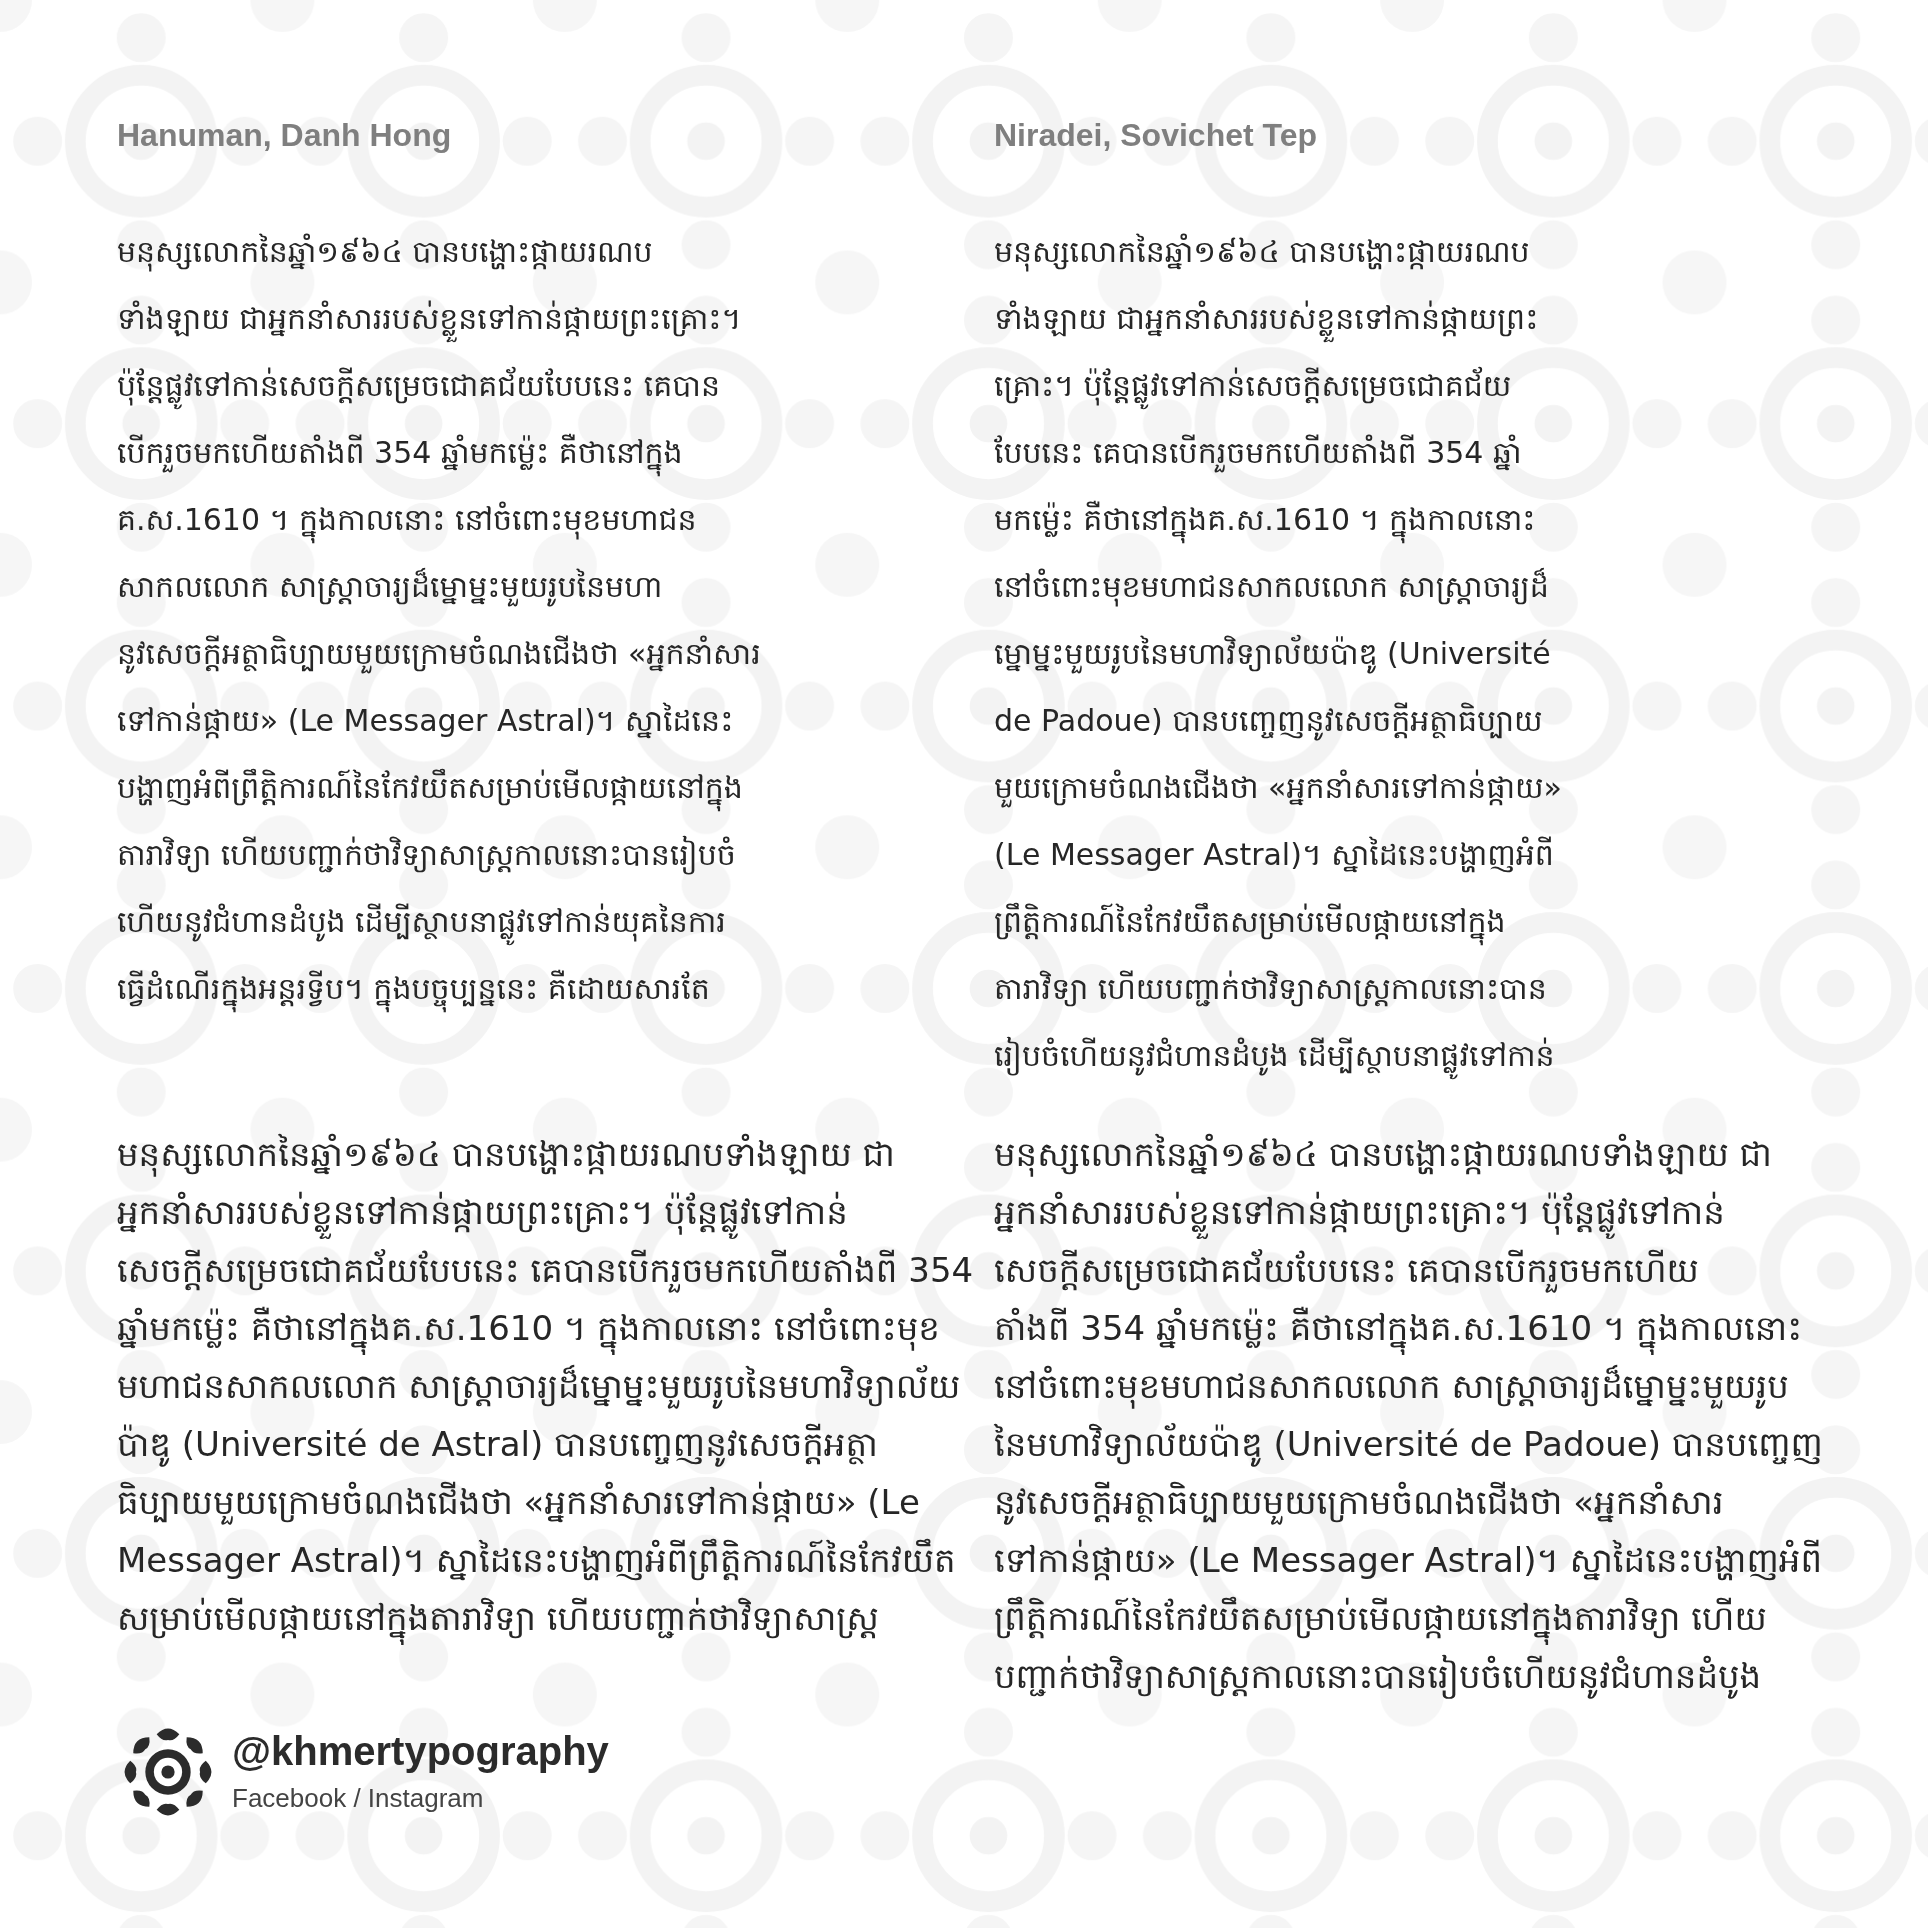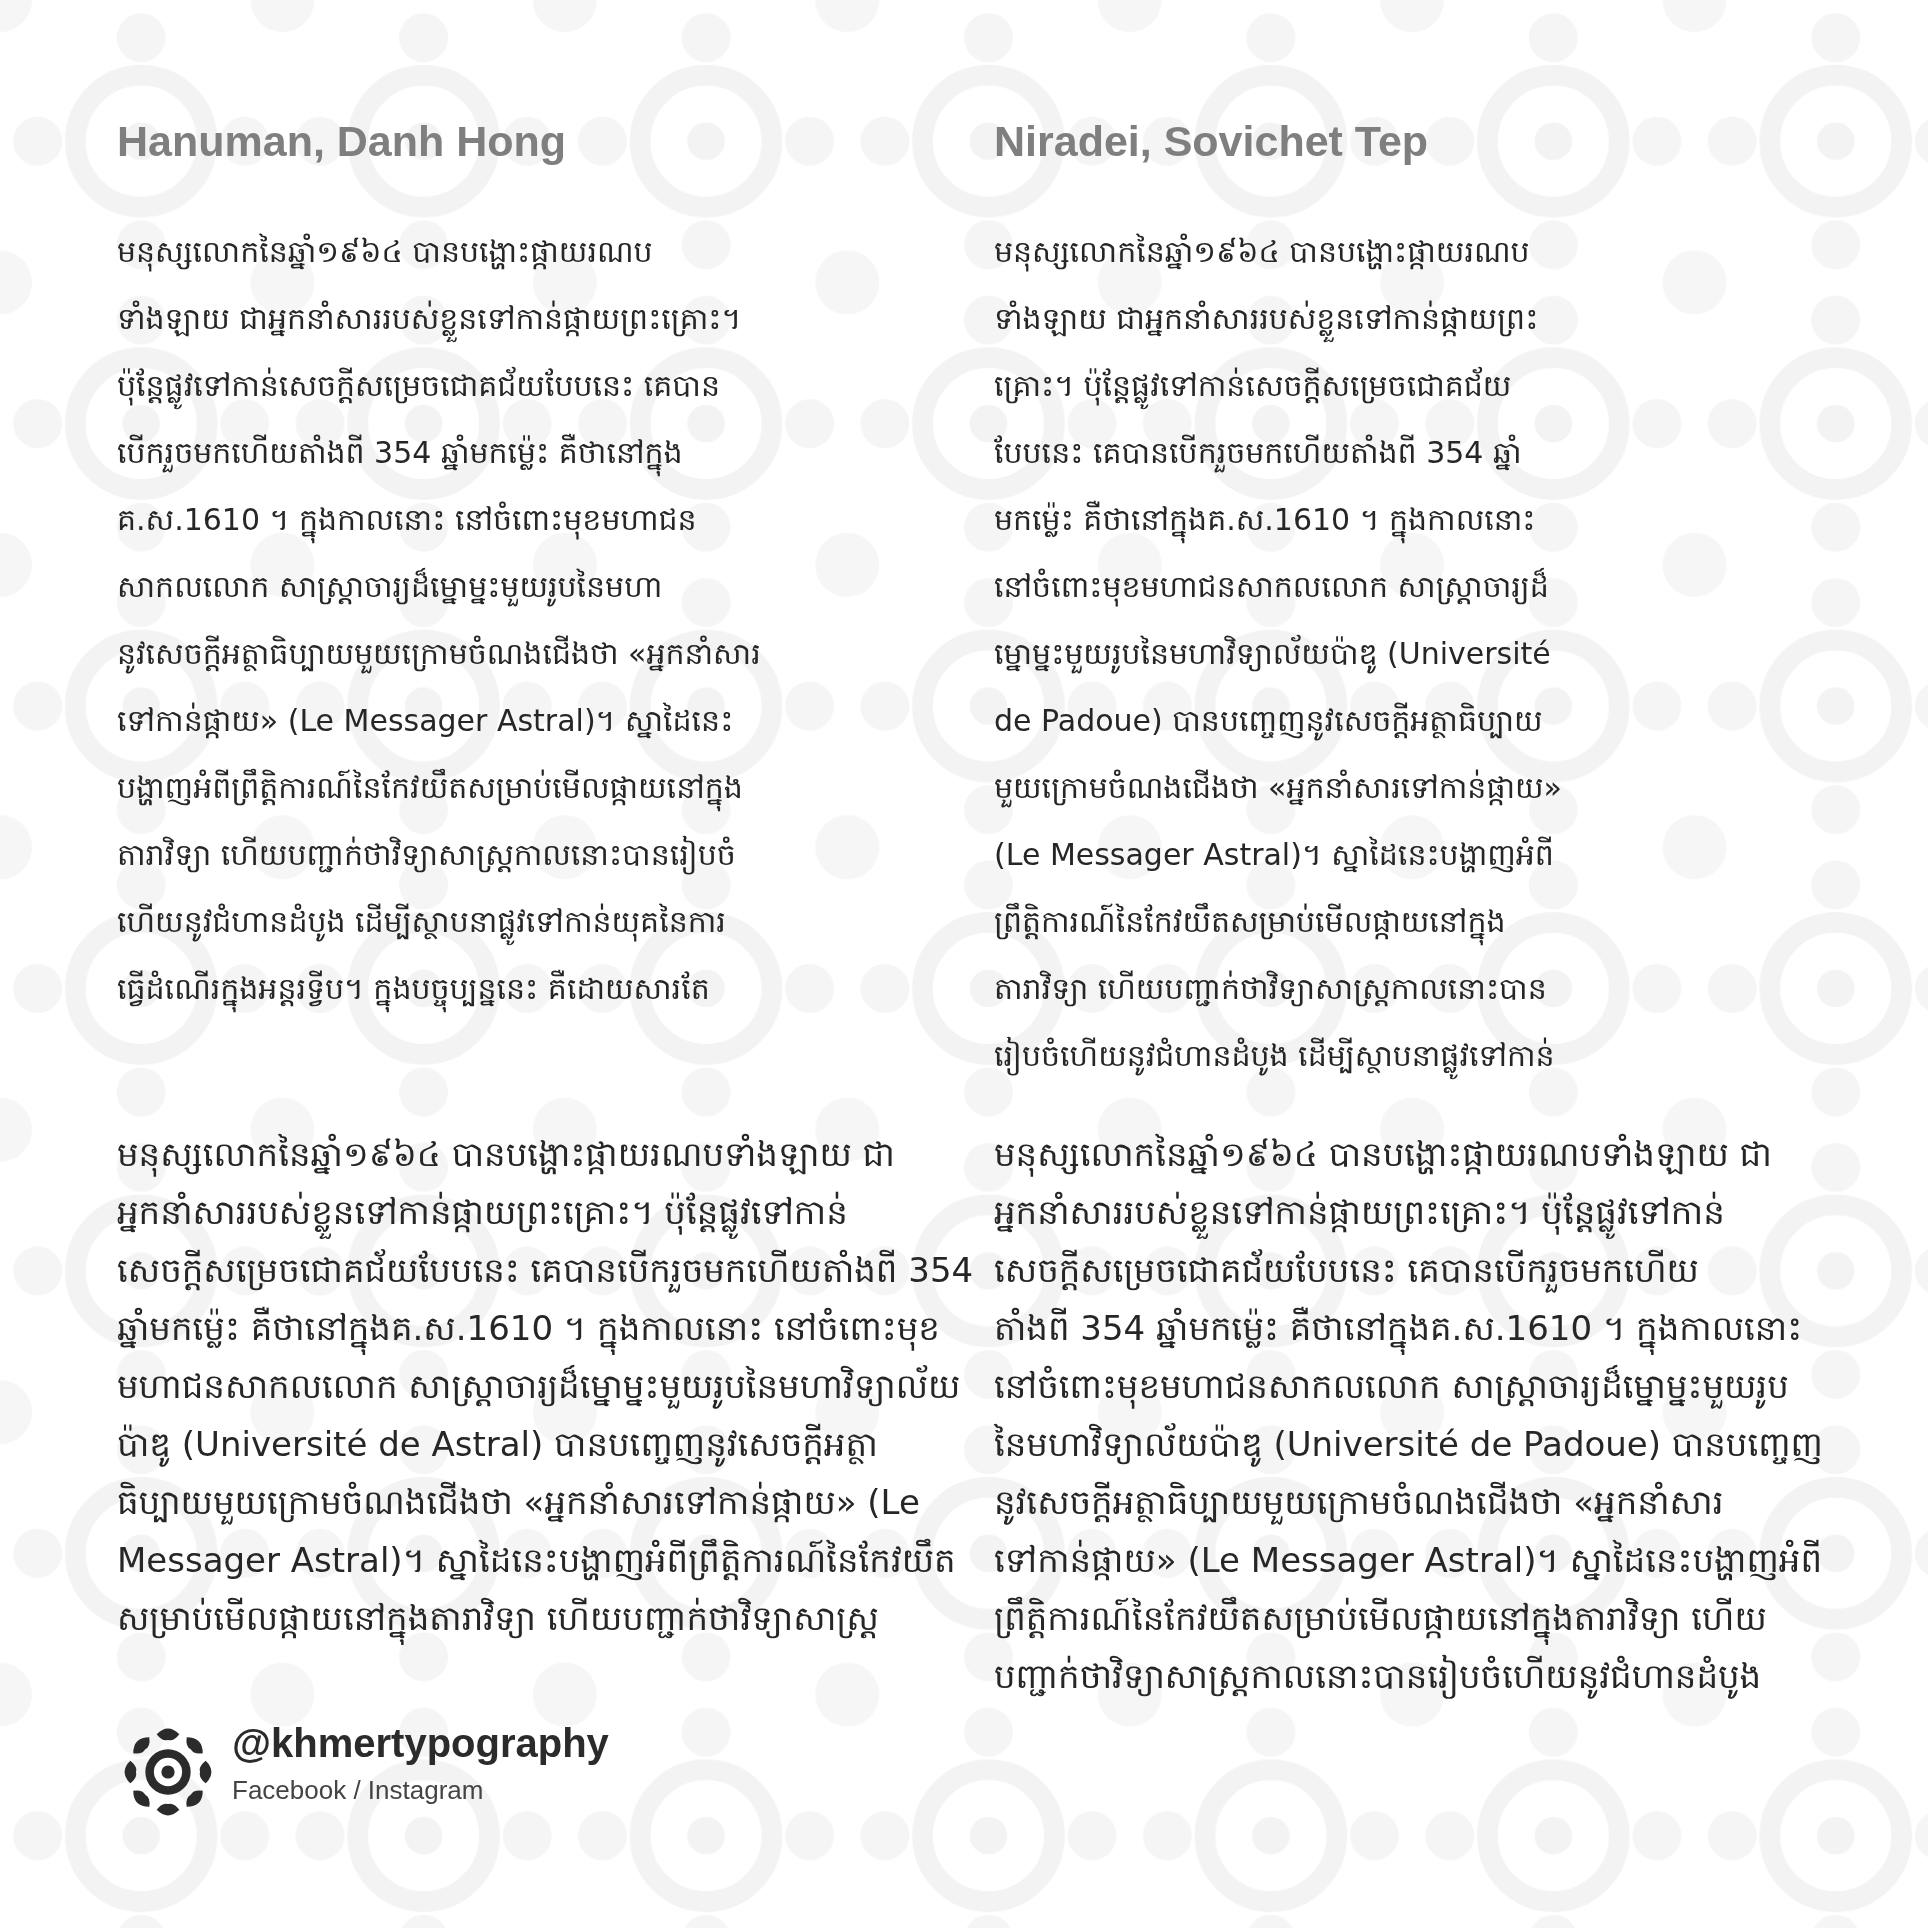--- a/index.html
+++ b/index.html
@@ -14,35 +14,35 @@
     position: absolute; inset: 0; z-index: 0;
   }
   .col {
     position: absolute; top: 0; z-index: 1;
   }
   .col.left { left: 117px; width: 829px; }
   .col.right { left: 994px; width: 829px; }
   .font-name {
     position: absolute; top: 117px; left: 0;
     font-family: "Liberation Sans", sans-serif;
-    font-weight: bold; font-size: 43px; color: #7f7f7f;
+    font-weight: bold; font-size: 32px; color: #7f7f7f;
     white-space: nowrap;
   }
   .large-block {
     position: absolute; top: 218px; left: 0; width: 847px;
     font-size: 30px; line-height: 67px; color: #262626;
   }
   .small-block {
     position: absolute; top: 1125px; left: 0; width: 847px;
     font-size: 34px; line-height: 58px; color: #262626;
   }
   .line { white-space: nowrap; display: block; }
   .footer {
     position: absolute; left: 117px; top: 1721px; z-index: 1;
-    display: flex; align-items: flex-start;
+    display: flex; align-items: flex-end;
   }
   .logo { width: 102px; height: 102px; margin-right: 13px; }
   .handle {
     font-family: "Liberation Sans", sans-serif;
     font-weight: bold; font-size: 40px; color: #2b2b2b; line-height: 45px;
   }
   .platforms {
     font-family: "Liberation Sans", sans-serif;
     font-size: 26px; color: #444; line-height: 49px;
   }

